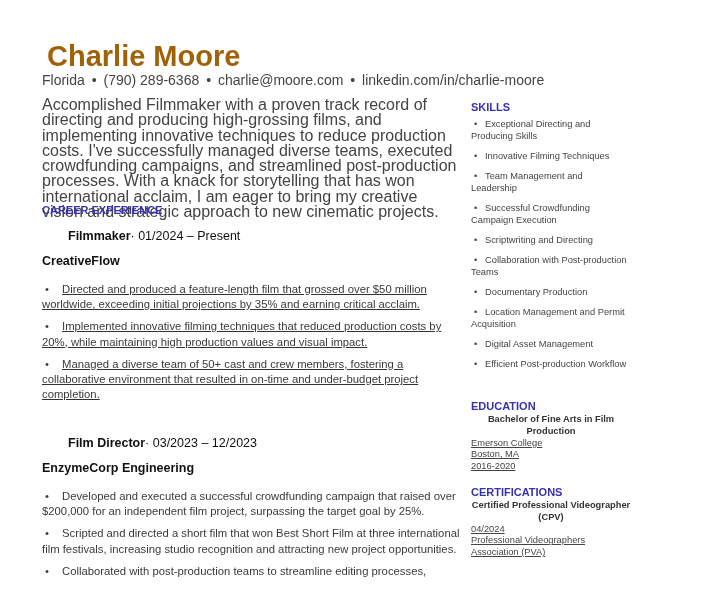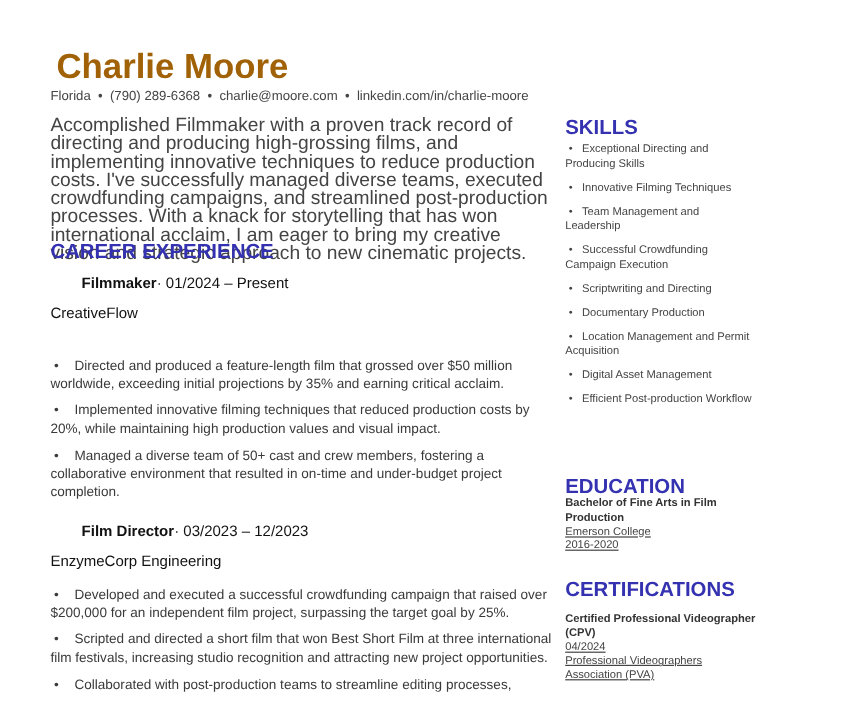--- a/index.html
+++ b/index.html
@@ -7,47 +7,47 @@
     width: 712px; height: 605px; overflow: hidden; position: relative;
     font-family: "Liberation Sans", sans-serif; color: #333333;
   }
   .name {
     position: absolute; left: 42px; top: 32px;
     font-size: 29px; font-weight: bold; color: #a16207; letter-spacing: 0px;
     margin: 5px; line-height: 38px;
   }
   .contact {
     position: absolute; left: 42px; top: 73px;
-    font-size: 11px; color: #444444; line-height: 14px; white-space: nowrap;
+    font-size: 14px; color: #444444; line-height: 14px; white-space: nowrap;
   }
   .contact .sep { margin: 0 3px; }
   .summary {
     position: absolute; left: 42px; top: 97px; width: 418px;
     font-size: 16px; line-height: 15.3px; color: #444444; margin: 0;
   }
   .sec-title {
-    font-size: 17px; color: #3432b0; text-transform: uppercase; margin: 0; line-height: 16px;
+    font-size: 11px; color: #3432b0; text-transform: uppercase; margin: 0; line-height: 16px;
   }
   .career-title { position: absolute; left: 42px; top: 202px; }
   .job { position: absolute; left: 42px; width: 418px; }
   .job-head { font-size: 12.5px; color: #111; line-height: 15px; margin: 0; }
   .job-head b { font-weight: bold; padding-left: 26px; }
-  .company { font-size: 12.5px; font-weight: normal; color: #111; line-height: 15px; margin: 0; }
+  .company { font-size: 12.5px; font-weight: bold; color: #111; line-height: 15px; margin: 0; }
   .bullets { list-style: none; margin: 0; padding: 0; }
   .bullets li {
     font-size: 11.3px; line-height: 15.2px; color: #3a3a3a; margin: 0 0 7px 0;
   }
   .bullets li .dot { display: inline-block; width: 20px; padding-left: 3px; box-sizing: border-box; }
   .right { position: absolute; left: 471px; width: 160px; }
   .skills-list { list-style: none; margin: 3px 0 0 0; padding: 0; }
   .skills-list li { font-size: 9.3px; line-height: 12px; color: #444; margin-bottom: 8px; }
   .skills-list li .dot { display: inline-block; width: 14px; padding-left: 3px; box-sizing: border-box; }
-  .small-bold { font-size: 9.3px; line-height: 11.8px; font-weight: bold; color: #333; margin: 0; }
+  .small-bold { font-size: 9.3px; line-height: 11.8px; font-weight: bold; color: #333; margin: 0; text-align: center; }
   .small { font-size: 9.3px; line-height: 11.8px; color: #444; margin: 0; text-decoration: underline; }
-  .cert { margin-bottom: 8px; margin-top: 10px; }
+  .cert { margin-bottom: 8px; }
 </style>
 </head>
 <body>
 
 <h1 class="name">Charlie Moore</h1>
 
 <div class="contact">
   <span>Florida</span>
   <span class="sep">•</span>
   <span>(790) 289-6368</span>
@@ -57,21 +57,21 @@
   <span>linkedin.com/in/charlie-moore</span>
 </div>
 
 <p class="summary">Accomplished Filmmaker with a proven track record of directing and producing high-grossing films, and implementing innovative techniques to reduce production costs. I've successfully managed diverse teams, executed crowdfunding campaigns, and streamlined post-production processes. With a knack for storytelling that has won international acclaim, I am eager to bring my creative vision and strategic approach to new cinematic projects.</p>
 
 <h2 class="sec-title career-title">CAREER EXPERIENCE</h2>
 
 <div class="job" style="top:229px;">
   <p class="job-head"><b>Filmmaker</b><span>· 01/2024 – Present</span></p>
   <p class="company" style="margin-top:10px;">CreativeFlow</p>
-  <ul class="bullets" style="margin-top:29px;">
+  <ul class="bullets" style="margin-top:13px;text-decoration:underline;">
     <li><span class="dot">•</span><span>Directed and produced a feature-length film that grossed over $50 million worldwide, exceeding initial projections by 35% and earning critical acclaim.</span></li>
     <li><span class="dot">•</span><span>Implemented innovative filming techniques that reduced production costs by 20%, while maintaining high production values and visual impact.</span></li>
     <li><span class="dot">•</span><span>Managed a diverse team of 50+ cast and crew members, fostering a collaborative environment that resulted in on-time and under-budget project completion.</span></li>
   </ul>
 </div>
 
 <div class="job" style="top:436px;">
   <p class="job-head"><b>Film Director</b><span>· 03/2023 – 12/2023</span></p>
   <p class="company" style="margin-top:10px;">EnzymeCorp Engineering</p>
   <ul class="bullets" style="margin-top:13px;">
@@ -82,31 +82,33 @@
 </div>
 
 <div class="right" style="top:99px;">
   <h2 class="sec-title">SKILLS</h2>
   <ul class="skills-list">
     <li><span class="dot">•</span><span>Exceptional Directing and Producing Skills</span></li>
     <li><span class="dot">•</span><span>Innovative Filming Techniques</span></li>
     <li><span class="dot">•</span><span>Team Management and Leadership</span></li>
     <li><span class="dot">•</span><span>Successful Crowdfunding Campaign Execution</span></li>
     <li><span class="dot">•</span><span>Scriptwriting and Directing</span></li>
+    <li><span class="dot">•</span><span>Collaboration with Post-production Teams</span></li>
     <li><span class="dot">•</span><span>Documentary Production</span></li>
     <li><span class="dot">•</span><span>Location Management and Permit Acquisition</span></li>
     <li><span class="dot">•</span><span>Digital Asset Management</span></li>
     <li><span class="dot">•</span><span>Efficient Post-production Workflow</span></li>
   </ul>
 </div>
 
 <div class="right" style="top:398px;">
   <h2 class="sec-title">EDUCATION</h2>
   <p class="small-bold">Bachelor of Fine Arts in Film Production</p>
   <p class="small">Emerson College</p>
+  <p class="small">Boston, MA</p>
   <p class="small">2016-2020</p>
 </div>
 
 <div class="right" style="top:484px;">
   <h2 class="sec-title">CERTIFICATIONS</h2>
   <div class="cert">
     <p class="small-bold">Certified Professional Videographer (CPV)</p>
     <p class="small">04/2024</p>
     <p class="small">Professional Videographers Association (PVA)</p>
   </div>

